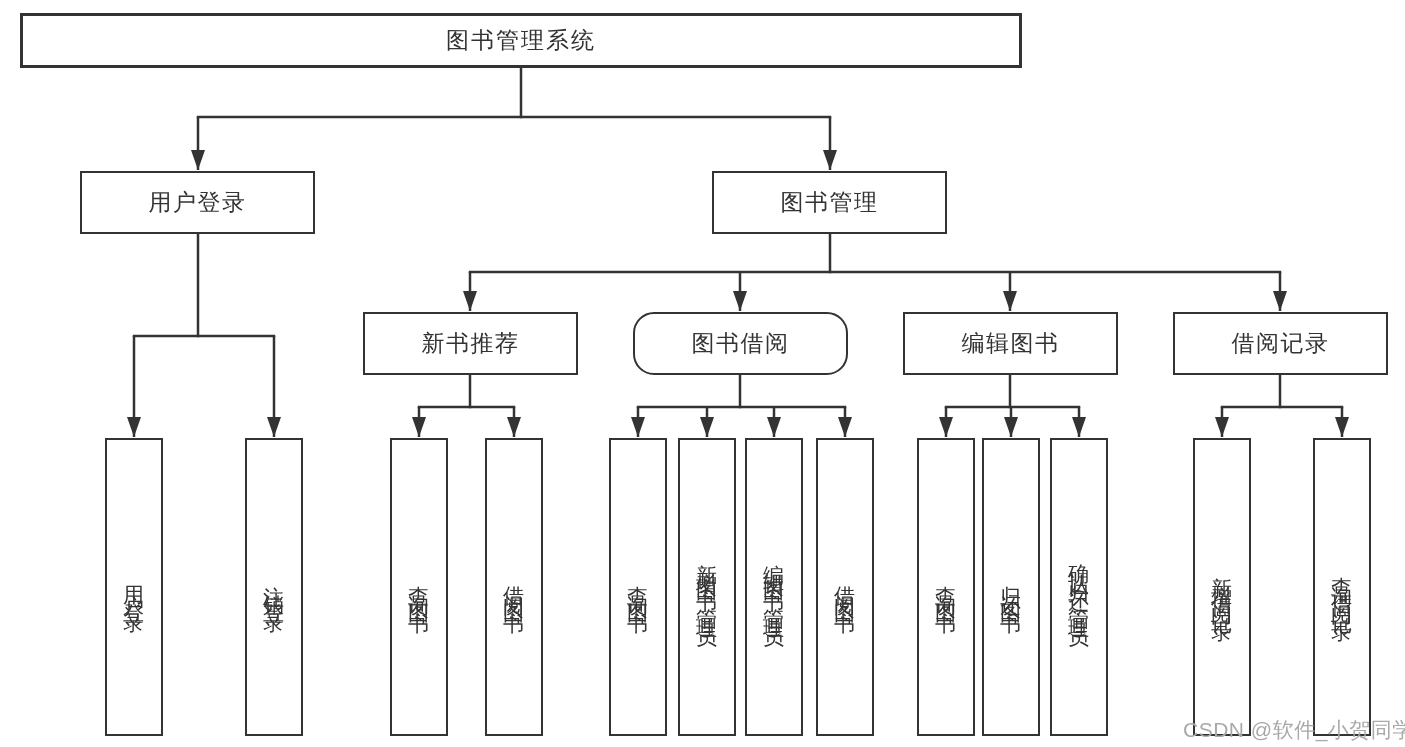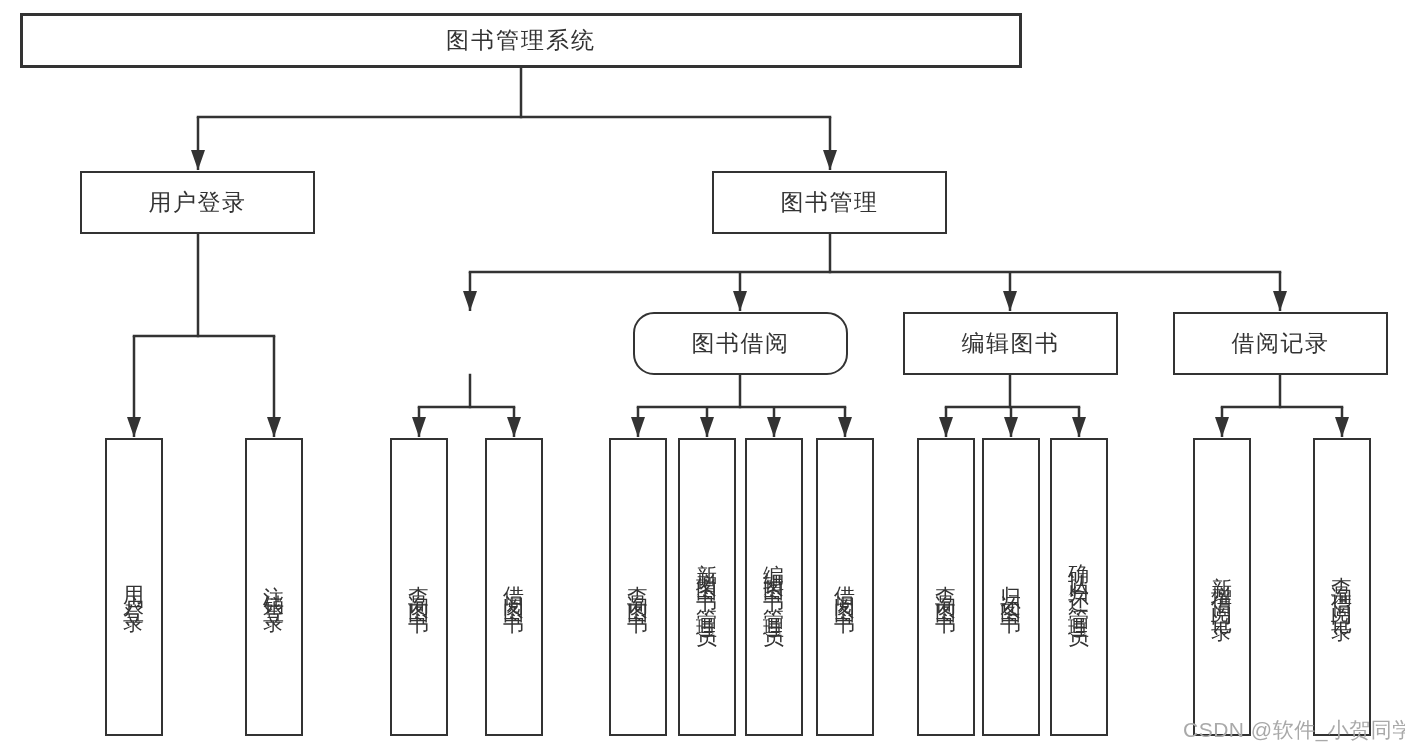--- a/index.html
+++ b/index.html
@@ -129,20 +129,21 @@
     <line class="c-line" x1="1222" y1="407" x2="1342" y2="407"></line>
     <line class="c-arrow" x1="1222" y1="407" x2="1222" y2="437" marker-end="url(#arrowhead)"></line>
     <line class="c-arrow" x1="1342" y1="407" x2="1342" y2="437" marker-end="url(#arrowhead)"></line>
   </svg>
 
   <div class="node node-root">图书管理系统</div>
 
   <div class="node node-h" style="left:80px;">用户登录</div>
   <div class="node node-h" style="left:712px;">图书管理</div>
 
+  <div class="node node-m" style="left:363px;">新书推荐</div>
   <div class="node node-m" style="left:633px;border-radius:21px;">图书借阅</div>
   <div class="node node-m" style="left:903px;">编辑图书</div>
   <div class="node node-m" style="left:1173px;">借阅记录</div>
 
   <div class="node node-leaf" style="left:105px;">用户登录</div>
   <div class="node node-leaf" style="left:245px;">注销登录</div>
 
   <div class="node node-leaf" style="left:390px;">查询图书</div>
   <div class="node node-leaf" style="left:485px;">借阅图书</div>
 

